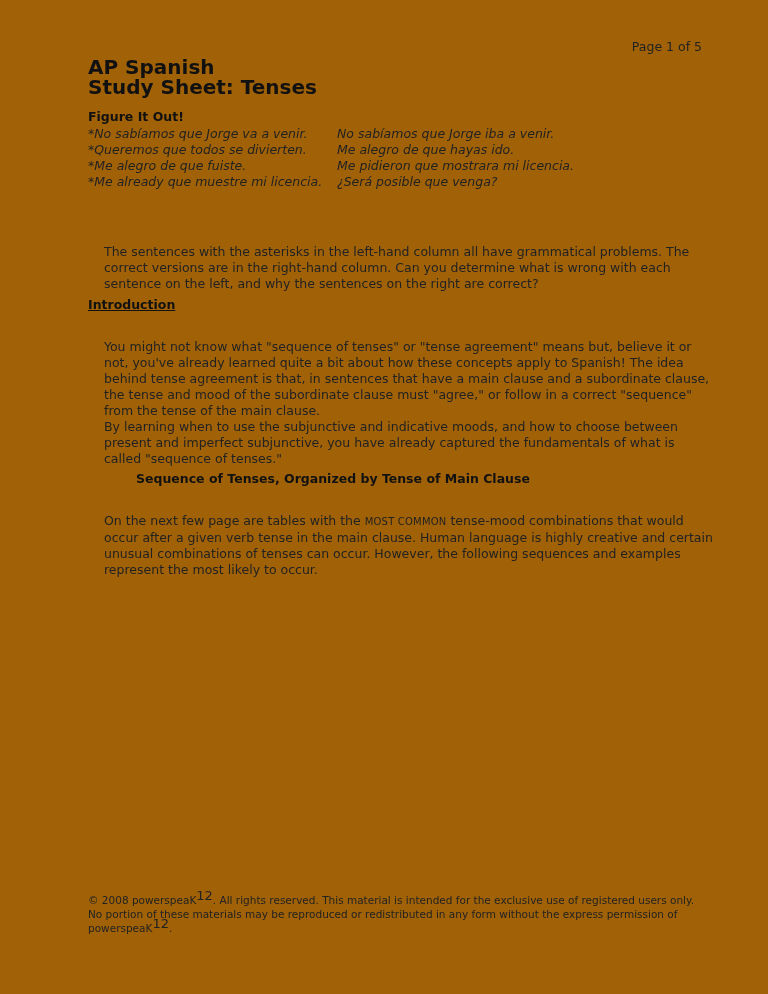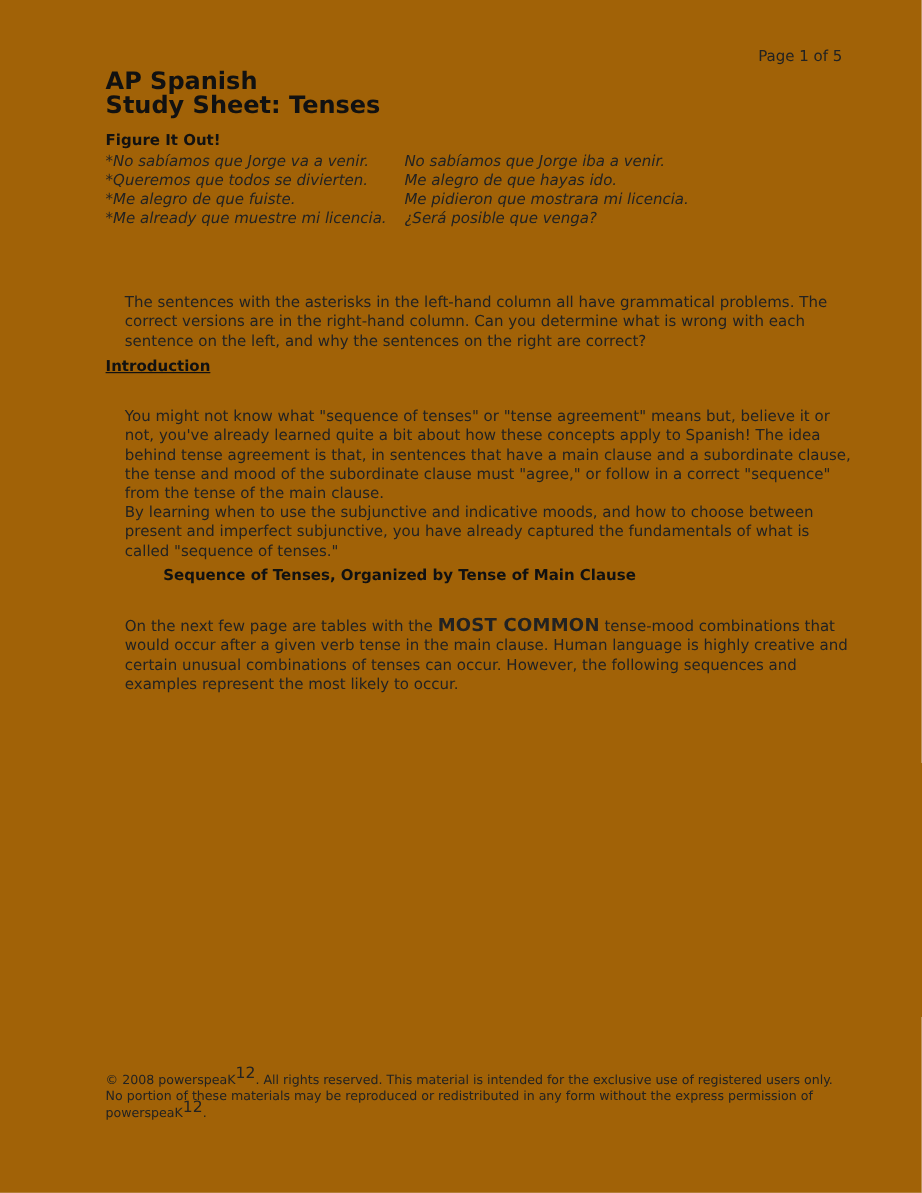--- a/index.html
+++ b/index.html
@@ -68,22 +68,22 @@
     .para {
       position: absolute;
       left: 92px;
       width: 610px;
       font-size: 12.5px;
       line-height: 16px;
       color: #222;
       margin: 12px;
     }
     .smallcaps {
-      font-size: 15px;
-      font-weight: bold;
+      font-size: 10px;
+      font-weight: normal;
       letter-spacing: 0.2px;
     }
     .footer {
       position: absolute;
       left: 88px;
       top: 893px;
       width: 610px;
       font-size: 10.5px;
       line-height: 14px;
       color: #222;

